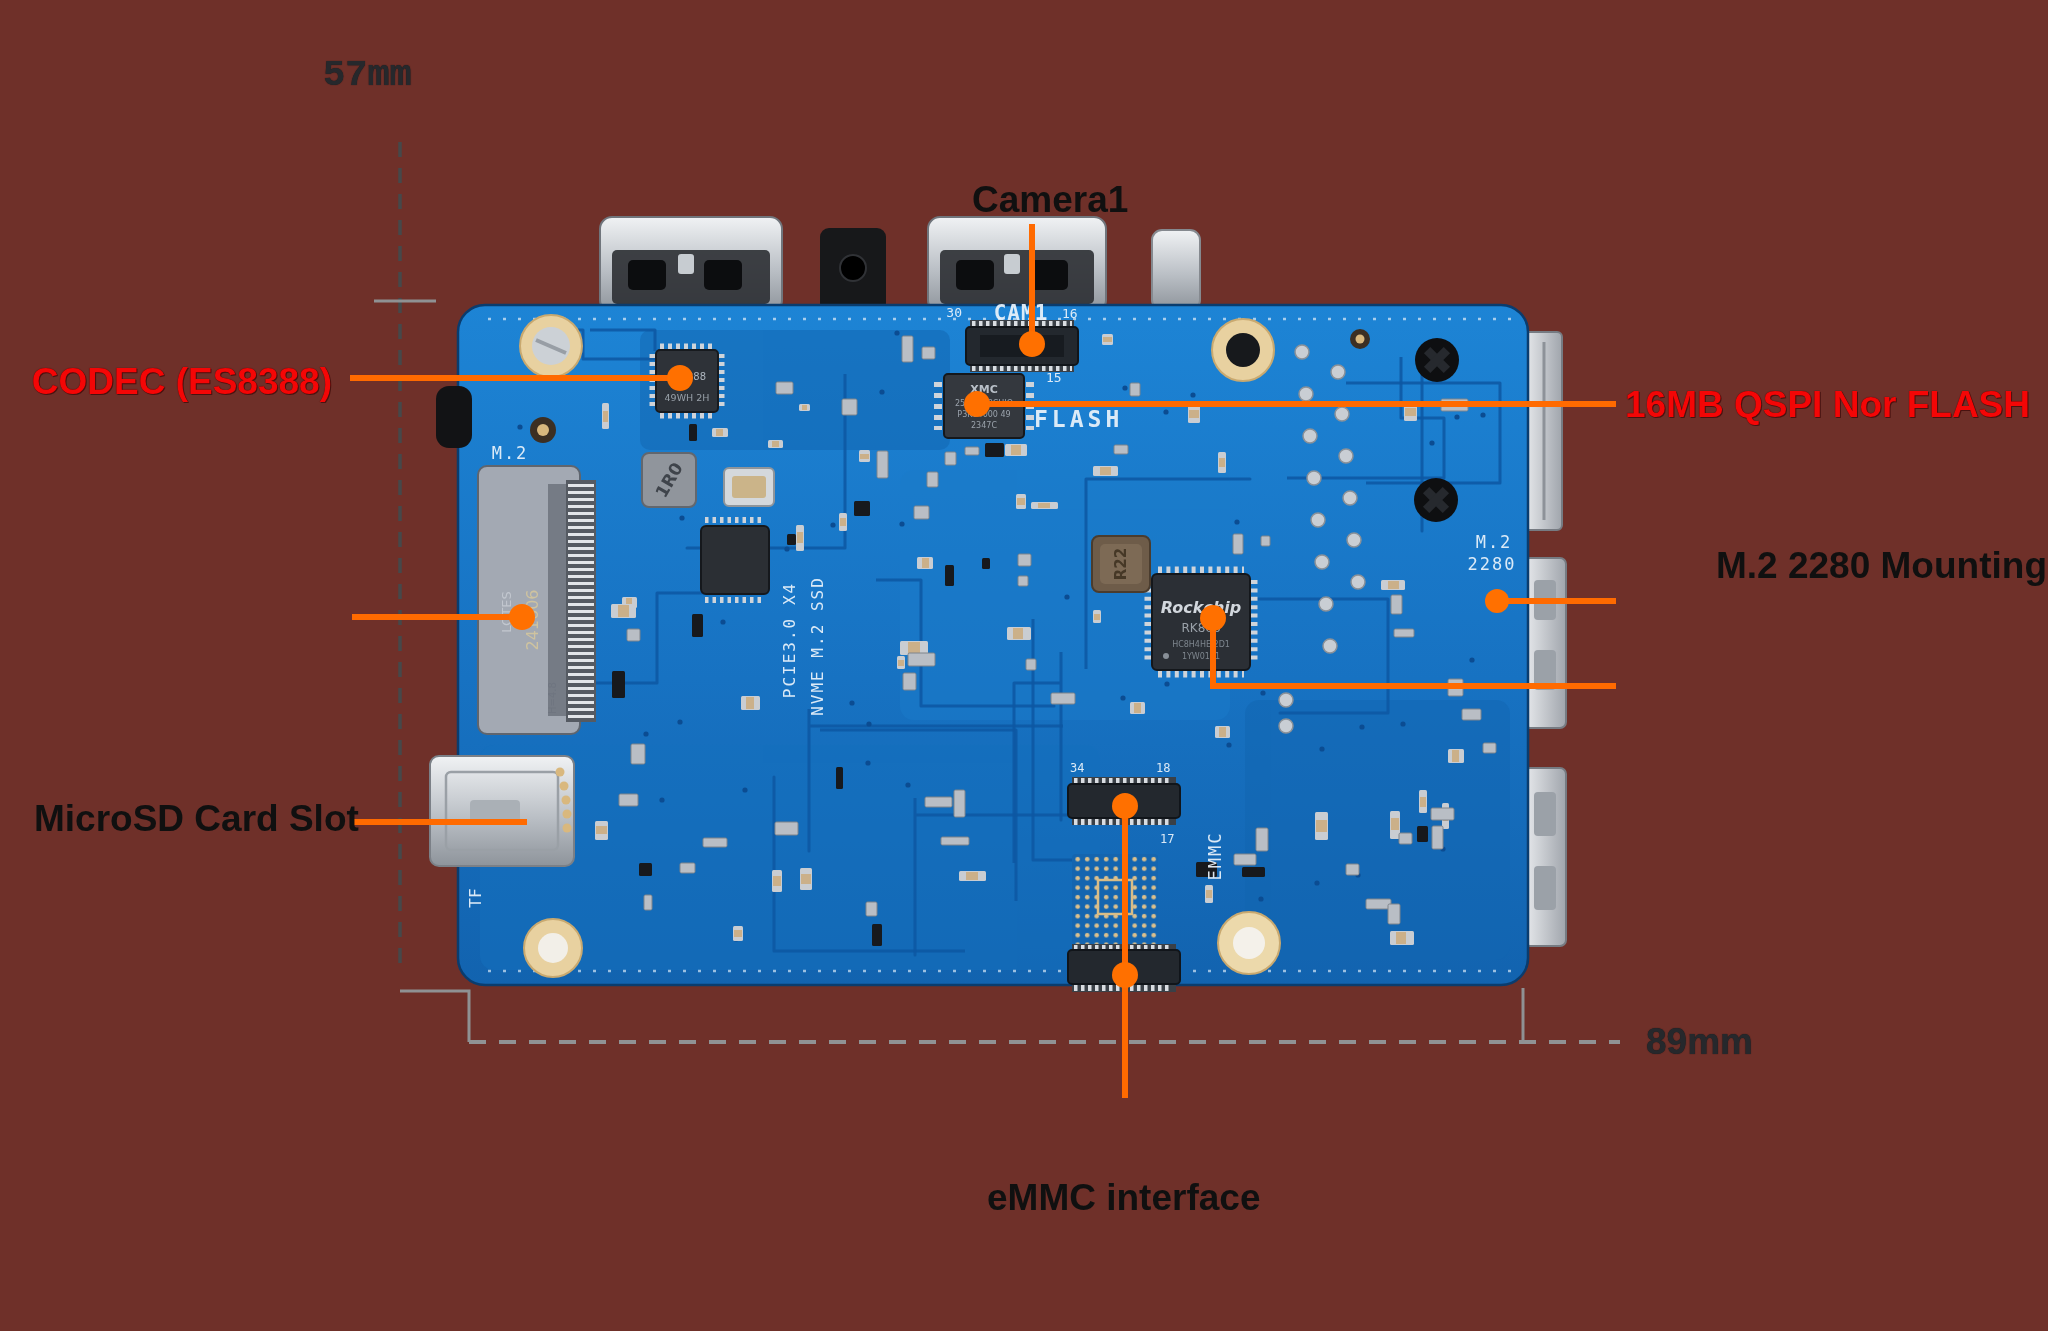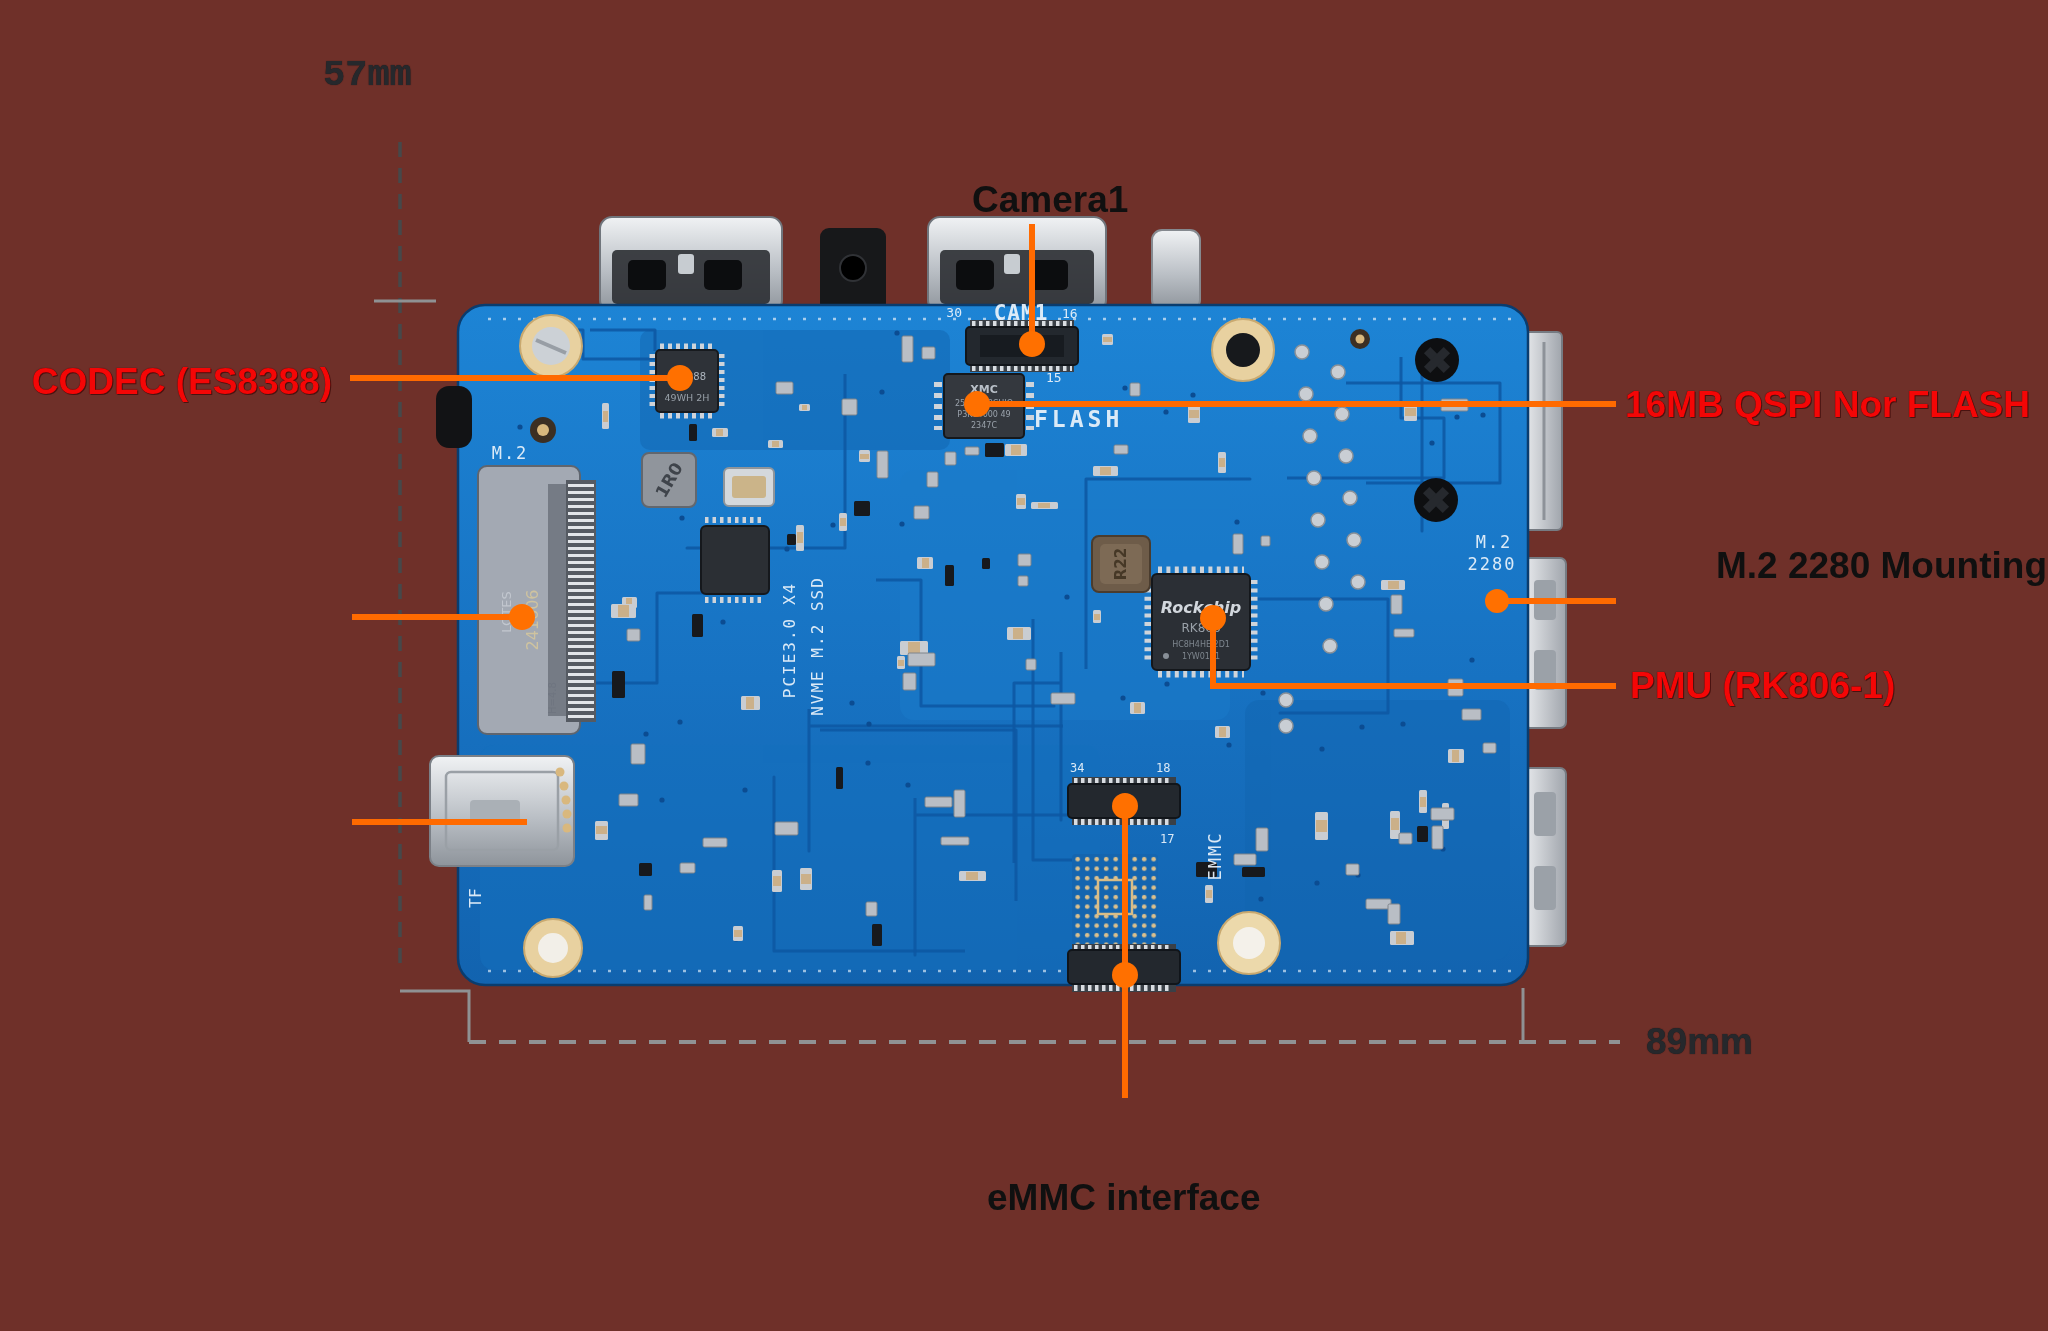--- a/index.html
+++ b/index.html
@@ -477,17 +477,17 @@
   </g>
 </svg>
 
 <div class="lbl dim" style="left:323px;top:54px;font-family:Liberation Mono, monospace;">57mm</div>
 <div class="lbl" style="left:972px;top:178px;">Camera1</div>
 <div class="lbl red ralign" style="right:1716px;top:360px;">CODEC (ES8388)</div>
 <div class="lbl red" style="left:1625px;top:383px;">16MB QSPI Nor FLASH</div>
 <div class="lbl" style="left:1716px;top:544px;">
   <div>M.2 2280 Mounting</div>
 </div>
-<div class="lbl red" style="left:1630px;top:664px;">PMU (RK806-1)</div>
+<div class="lbl" style="left:34px;top:797px;">MicroSD Card Slot</div>
 <div class="lbl dim" style="left:1646px;top:1020px;">89mm</div>
 <div class="lbl" style="left:987px;top:1176px;">eMMC interface</div>
 
 </div>
 
 </body></html>

